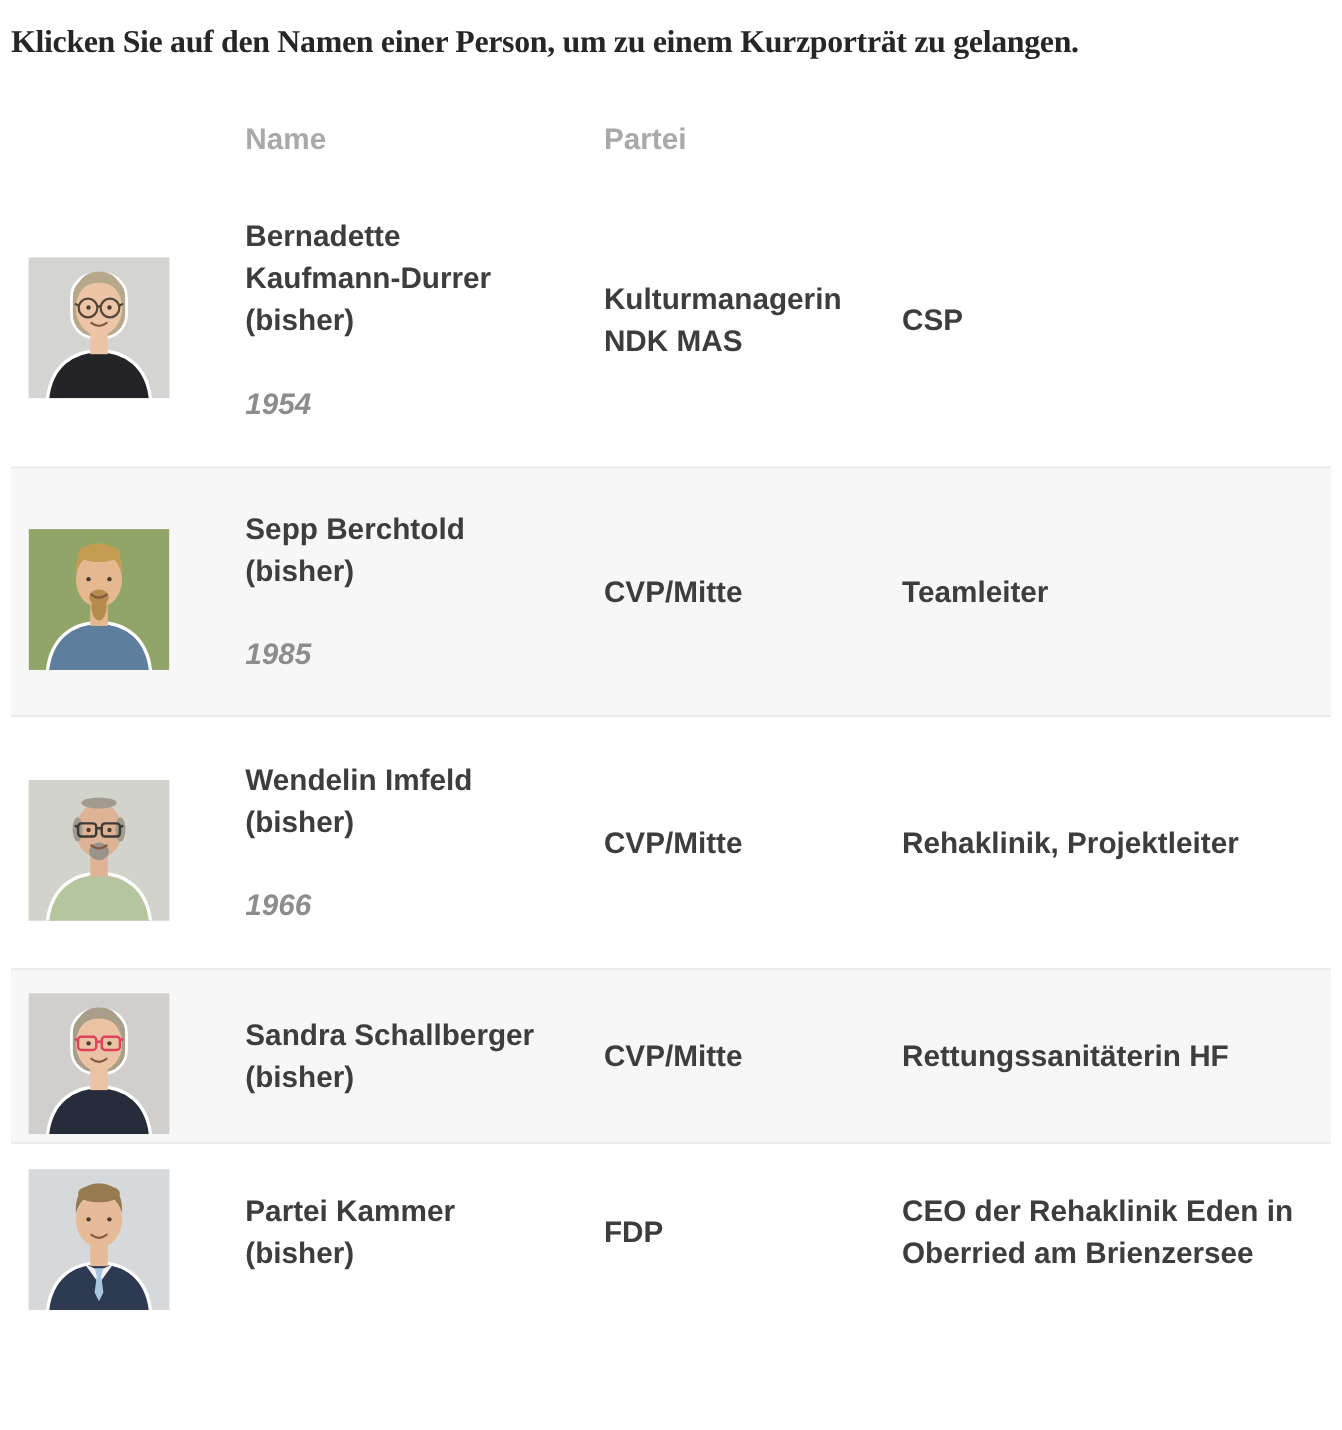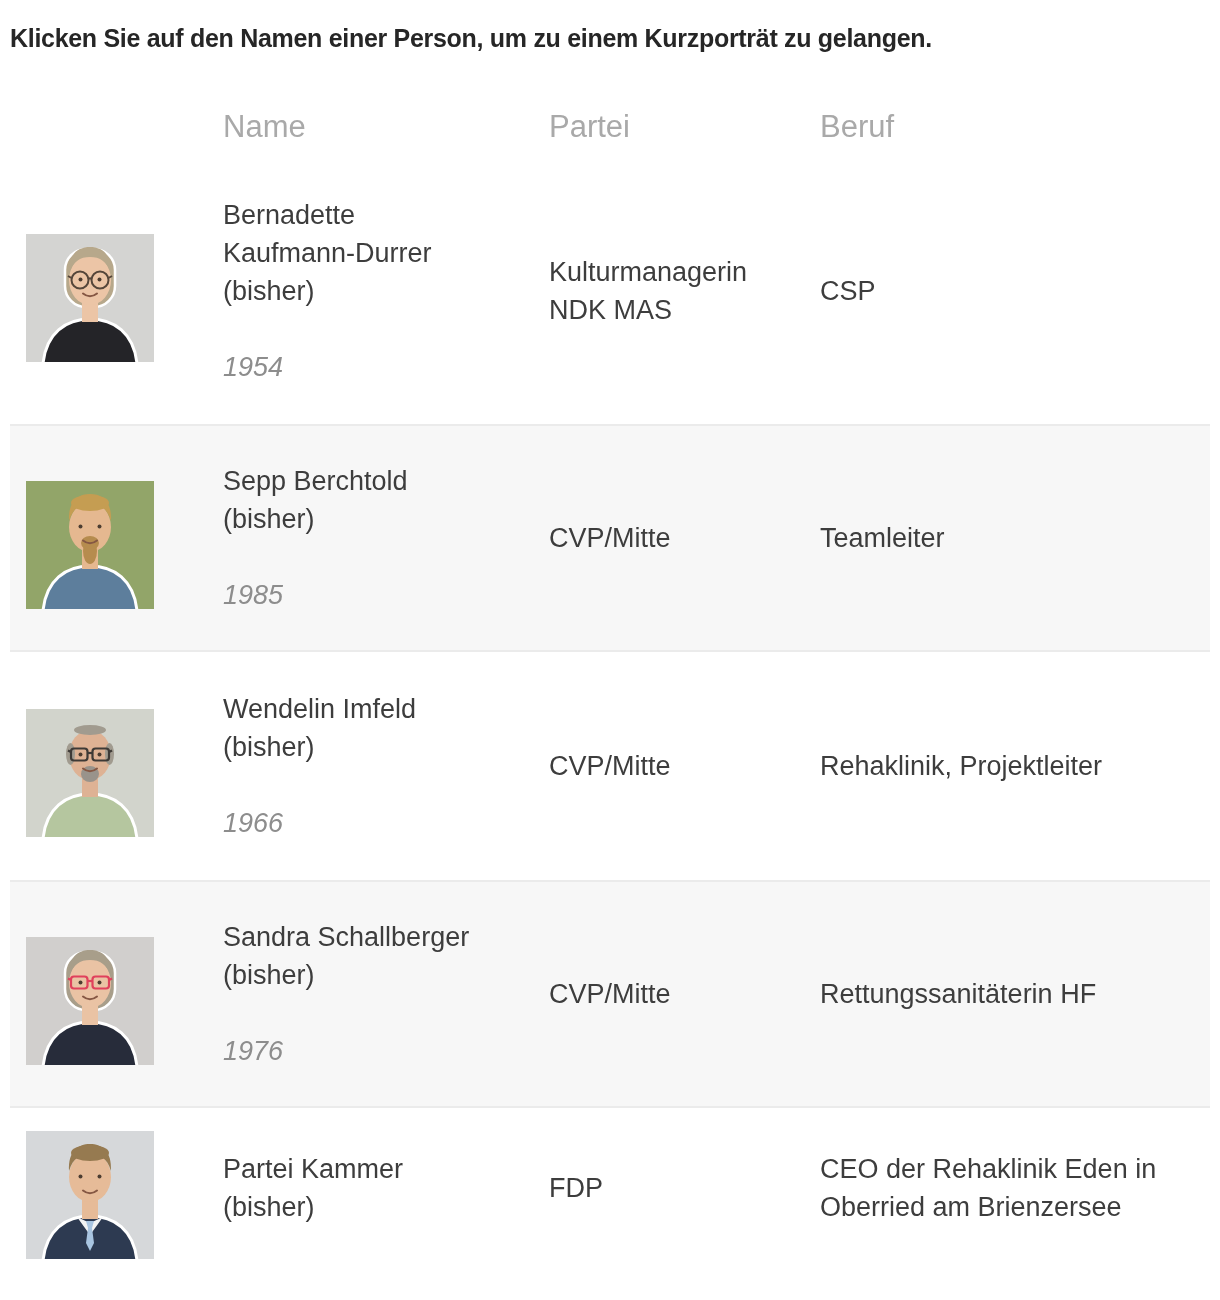--- a/index.html
+++ b/index.html
@@ -9,41 +9,41 @@
   *{box-sizing:border-box;}
   html,body{margin:0;padding:0;}
   body{
     width:1220px;height:1300px;overflow:hidden;background:#ffffff;
     font-family:"Liberation Sans","DejaVu Sans",sans-serif;
     color:var(--body-text,#3d3d3d);
   }
   .container{padding:0 10px;}
   .intro-title{
     margin:20px 0 16px 0;
-    font-size:25px;line-height:36px;font-weight:700;
-    letter-spacing:-0.3px;color:var(--title-text,#262626);
+    font-size:29px;line-height:36px;font-weight:700;
+    letter-spacing:-0.3px;color:var(--title-text,#262626);font-family:Liberation Serif, serif;
   }
   .hrow,.row{
     display:grid;
     grid-template-columns:213px 326px 271px 1fr;
   }
   .hrow{margin-top:57px;padding-bottom:18px;}
   .hcell{
-    font-size:31px;line-height:27px;font-weight:400;
+    font-size:27px;line-height:27px;font-weight:700;
     color:var(--header-text,#a9a9a9);
   }
   .rows{width:100%;}
   .row{min-height:160px;align-items:center;}
   .rows .row:nth-child(even){
     background:var(--row-alt-bg,#f7f7f7);
     box-shadow:inset 0 2px 0 var(--row-border,#ebebeb), inset 0 -2px 0 var(--row-border,#ebebeb);
   }
   .cell{
     font-size:27px;line-height:38px;color:var(--body-text,#3d3d3d);
-    padding-right:26px;white-space:pre-line;
+    padding-right:26px;white-space:pre-line;font-weight:bold;
   }
   .cell-photo{padding:0 0 0 16px;align-self:center;}
   .avatar{
     width:128px;height:128px;margin-top:14px;display:block;
     overflow:hidden;background:#ddd;
   }
   .avatar svg{display:block;}
   .cell-name{cursor:pointer;}
   .pname{display:block;white-space:pre-line;}
   .pyear{
@@ -54,21 +54,20 @@
 <body>
 
 <div class="container">
 
   <h2 class="intro-title">Klicken Sie auf den Namen einer Person, um zu einem Kurzporträt zu gelangen.</h2>
 
   <div class="hrow">
     <div class="hcell"></div>
     <div class="hcell">Name</div>
     <div class="hcell">Partei</div>
-    <div class="hcell">Beruf</div>
   </div>
 
   <div class="rows">
 
     <div class="row">
       <div class="cell cell-photo"><div class="avatar"><svg viewBox="0 0 128 128" width="128" height="128" xmlns="http://www.w3.org/2000/svg">
               <rect width="128" height="128" fill="#d4d4d2"></rect>
               <rect x="39" y="15" width="50" height="58" rx="21" fill="#b7a88b" stroke="#ffffff" stroke-width="2.5"></rect>
               <path d="M17 130 C20 99 40 85 64 85 C88 85 108 99 111 130 Z" fill="#242428" stroke="#ffffff" stroke-width="3"></path>
               <rect x="56" y="58" width="16" height="30" fill="#ecc5a6"></rect>
@@ -163,21 +162,20 @@
                 <rect x="45" y="39.5" width="16.5" height="12" rx="3"></rect>
                 <rect x="66.5" y="39.5" width="16.5" height="12" rx="3"></rect>
                 <path d="M61.5 44 L66.5 44"></path>
                 <path d="M45 43 L42 41.5"></path>
                 <path d="M83 43 L86 41.5"></path>
               </g>
             </svg></div></div>
       <div class="cell cell-name">
         <span class="pname">Sandra Schallberger
 (bisher)</span>
-        <span class="pyear">1976</span>
       </div>
       <div class="cell">CVP/Mitte</div>
       <div class="cell">Rettungssanitäterin HF</div>
     </div>
 
     <div class="row">
       <div class="cell cell-photo"><div class="avatar"><svg viewBox="0 0 128 128" width="128" height="128" xmlns="http://www.w3.org/2000/svg">
               <rect width="128" height="128" fill="#d6d8da"></rect>
               <path d="M17 130 C20 99 40 85 64 85 C88 85 108 99 111 130 Z" fill="#2d3a51" stroke="#ffffff" stroke-width="3"></path>
               <path d="M51 86 L64 104 L77 86 L64 92 Z" fill="#f3f3f3"></path>

